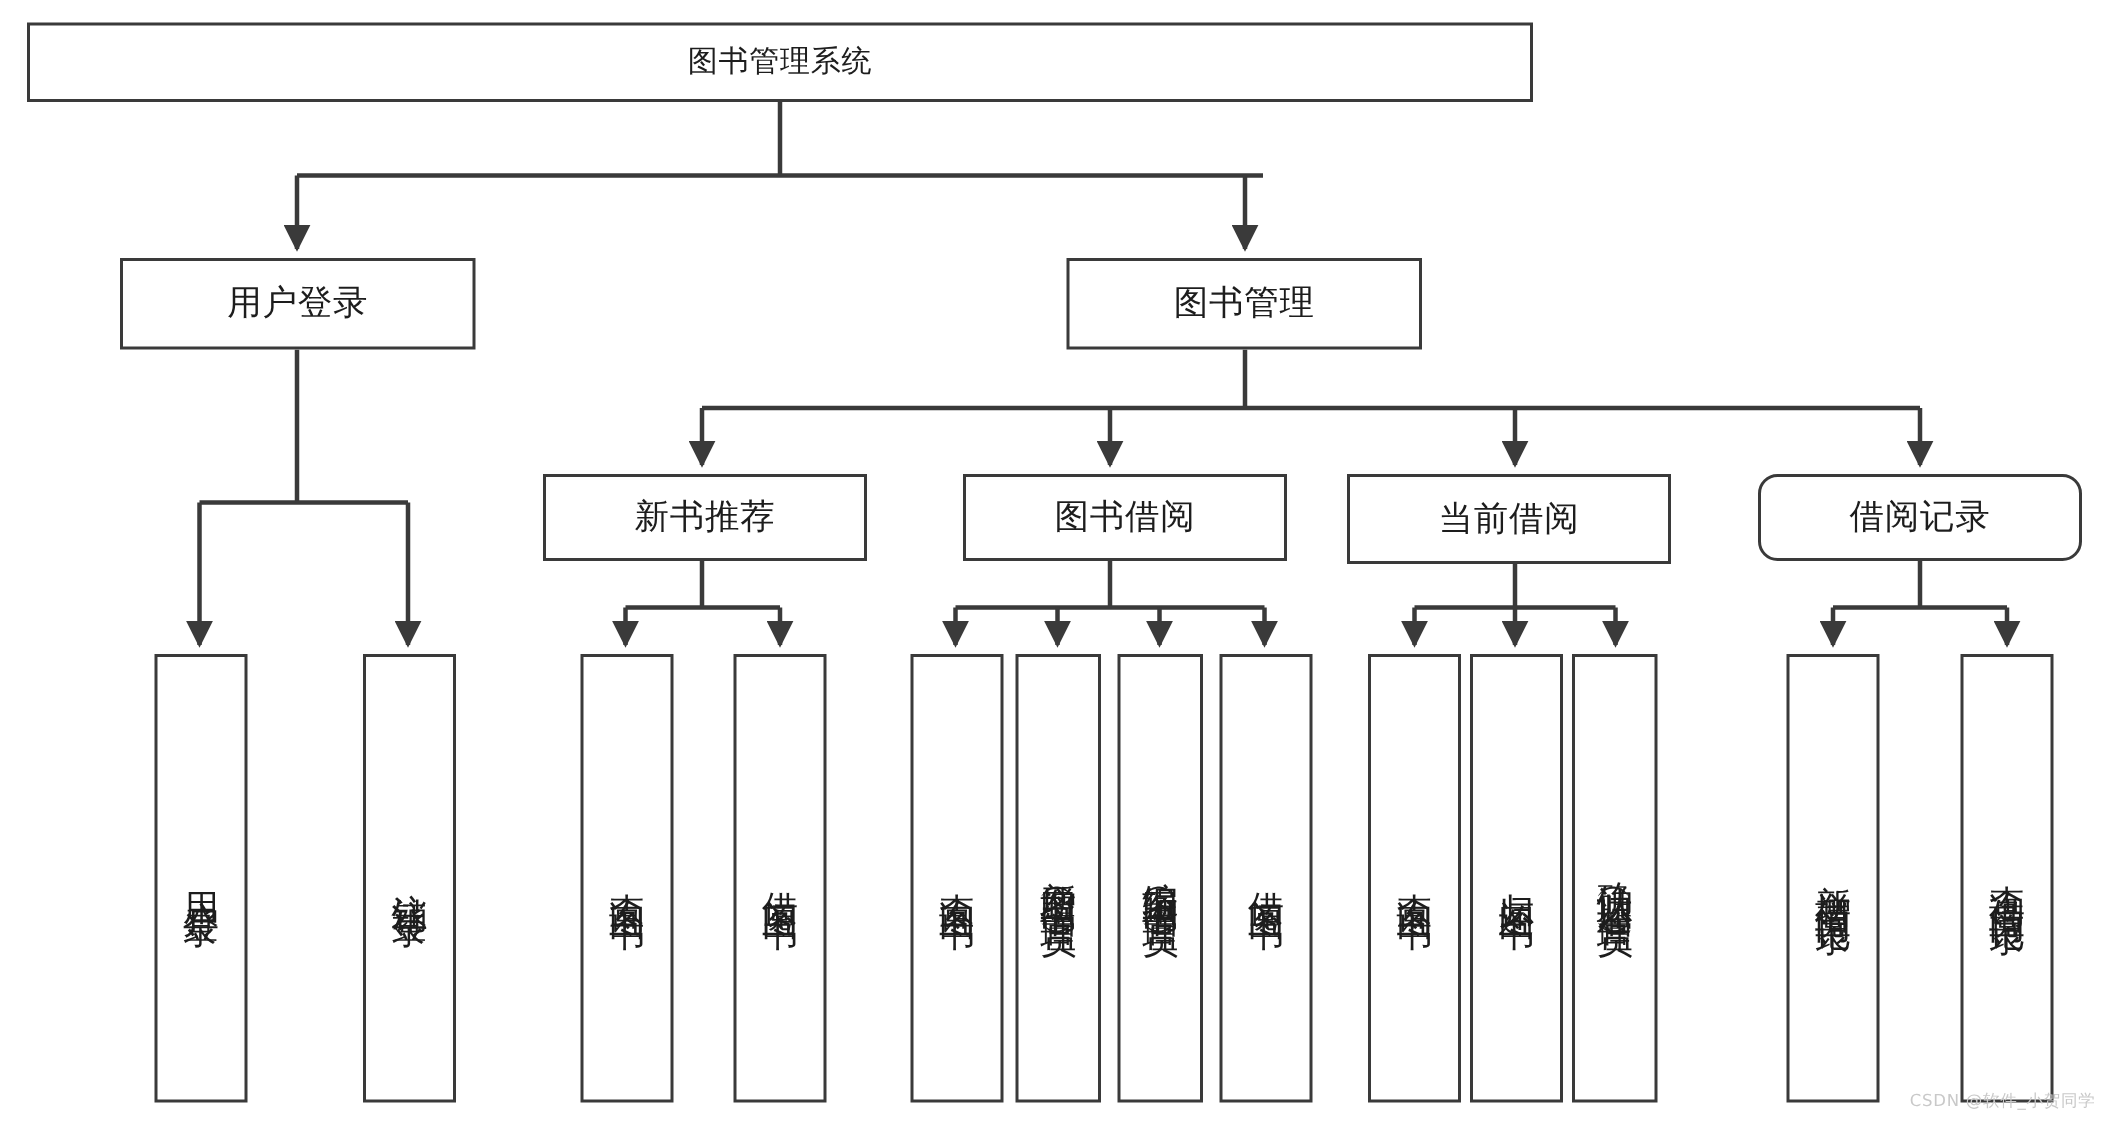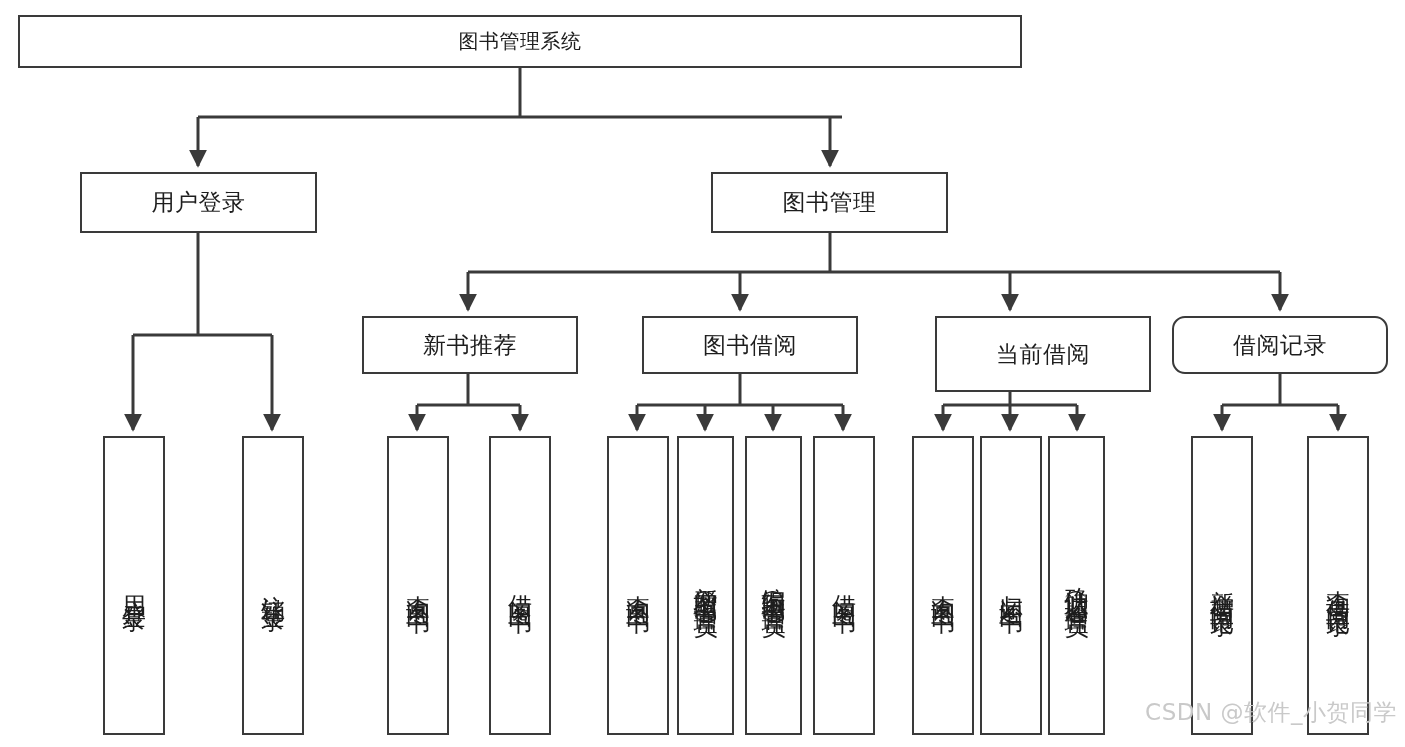--- a/index.html
+++ b/index.html
@@ -64,22 +64,22 @@
     letter-spacing: 5px;
     max-height: 290px;
   }
   .node.v.tall .node-label {
     max-height: 292px;
     letter-spacing: 4px;
   }
   #watermark {
     position: absolute;
     right: 8px;
-    bottom: 19px;
-    font-size: 23px;
+    bottom: 6px;
+    font-size: 11px;
     color: #c9c9c9;
     z-index: 5;
     white-space: nowrap;
     letter-spacing: 0.5px;
   }
 </style>
 </head>
 <body>
 
 <div id="diagram-root">
@@ -144,21 +144,21 @@
   <div class="node h" style="left:362px; top:316px; width:216px; height:58px;">
     <span class="node-label">新书推荐</span>
   </div>
 
   <div class="node h" style="left:711px; top:172px; width:237px; height:61px;">
     <span class="node-label">图书管理</span>
   </div>
   <div class="node h" style="left:632px; top:316px; width:216px; height:58px;margin-left:10px;">
     <span class="node-label">图书借阅</span>
   </div>
-  <div class="node h" style="left:935px; top:316px; width:216px; height:76px;">
+  <div class="node h" style="left:898px; top:316px; width:216px; height:60px;">
     <span class="node-label">当前借阅</span>
   </div>
   <div class="node h" style="left:1172px; top:316px; width:216px; height:58px;border-radius:13px;">
     <span class="node-label">借阅记录</span>
   </div>
 
   <div class="node v" style="left:103px; top:436px; width:62px; height:299px;">
     <span class="node-label">用户登录</span>
   </div>
   <div class="node v" style="left:242px; top:436px; width:62px; height:299px;">

